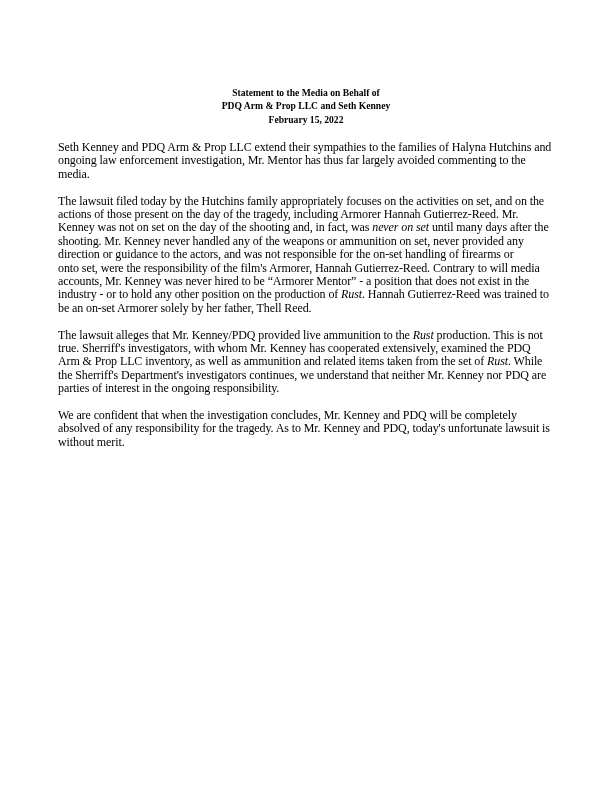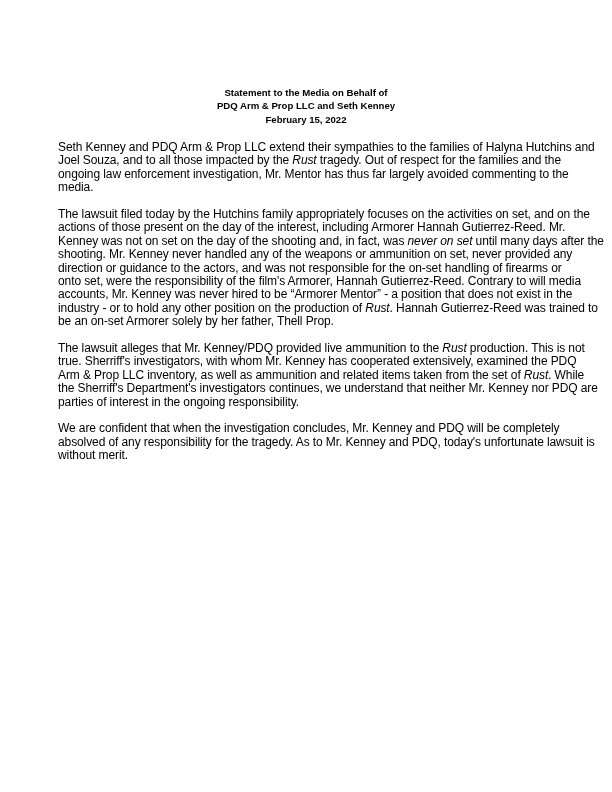--- a/index.html
+++ b/index.html
@@ -1,20 +1,20 @@
 <!DOCTYPE html>
 <html><head>
 <meta charset="utf-8">
 <style>
   html, body { margin: 0; padding: 0; background: #ffffff; }
   body { width: 612px; height: 792px; position: relative; overflow: hidden; }
   .page {
     position: absolute; left: 0; top: 0; width: 612px; height: 596px;
     background: #ffffff; color: #000000;
-    font-family: Liberation Sans, sans-serif;
+    font-family: Liberation Serif, serif;
   }
   .title-block {
     position: absolute; top: 86px; left: 0; width: 612px;
     text-align: center; font-weight: bold; font-size: 9.6px; line-height: 13.4px;
   }
   .title-line { display: block; }
   .body {
     position: absolute; left: 58px; width: 470px; top: 141px;
     font-size: 12px; line-height: 13.4px; letter-spacing: -0.1px;
   }
@@ -27,34 +27,33 @@
 
 <div class="page">
   <div class="title-block">
     <span class="title-line">Statement to the Media on Behalf of</span>
     <span class="title-line">PDQ Arm &amp; Prop LLC and Seth Kenney</span>
     <span class="title-line">February 15, 2022</span>
   </div>
   <div class="body" id="body">
       <div class="para">
         <span class="line">Seth Kenney and PDQ Arm &amp; Prop LLC extend their sympathies to the families of Halyna Hutchins and</span>
-        <span class="line">Joel Souza, and to all those impacted by the <em>Rust</em> tragedy.  Out of respect for the families and the</span>
         <span class="line">ongoing law enforcement investigation, Mr. Mentor has thus far largely avoided commenting to the</span>
         <span class="line">media.</span>
       </div>
       <div class="para">
         <span class="line">The lawsuit filed today by the Hutchins family appropriately focuses on the activities on set, and on the</span>
-        <span class="line">actions of those present on the day of the interest, including Armorer Hannah Gutierrez-Reed.  Mr.</span>
+        <span class="line">actions of those present on the day of the tragedy, including Armorer Hannah Gutierrez-Reed.  Mr.</span>
         <span class="line">Kenney was not on set on the day of the shooting and, in fact, was <em>never on set</em> until many days after the</span>
         <span class="line">shooting.  Mr. Kenney never handled any of the weapons or ammunition on set, never provided any</span>
         <span class="line">direction or guidance to the actors, and was not responsible for the on-set handling of firearms or</span>
         <span class="line">onto set, were the responsibility of the film's Armorer, Hannah Gutierrez-Reed.  Contrary to will media</span>
         <span class="line">accounts, Mr. Kenney was never hired to be “Armorer Mentor” - a position that does not exist in the</span>
         <span class="line">industry - or to hold any other position on the production of <em>Rust</em>. Hannah Gutierrez-Reed was trained to</span>
-        <span class="line">be an on-set Armorer solely by her father, Thell Prop.</span>
+        <span class="line">be an on-set Armorer solely by her father, Thell Reed.</span>
       </div>
       <div class="para">
         <span class="line">The lawsuit alleges that Mr. Kenney/PDQ provided live ammunition to the <em>Rust</em> production.  This is not</span>
         <span class="line">true.  Sherriff's investigators, with whom Mr. Kenney has cooperated extensively, examined the PDQ</span>
         <span class="line">Arm &amp; Prop LLC inventory, as well as ammunition and related items taken from the set of <em>Rust</em>.  While</span>
         <span class="line">the Sherriff's Department's investigators continues, we understand that neither Mr. Kenney nor PDQ are</span>
         <span class="line">parties of interest in the ongoing responsibility.</span>
       </div>
       <div class="para">
         <span class="line">We are confident that when the investigation concludes, Mr. Kenney and PDQ will be completely</span>

